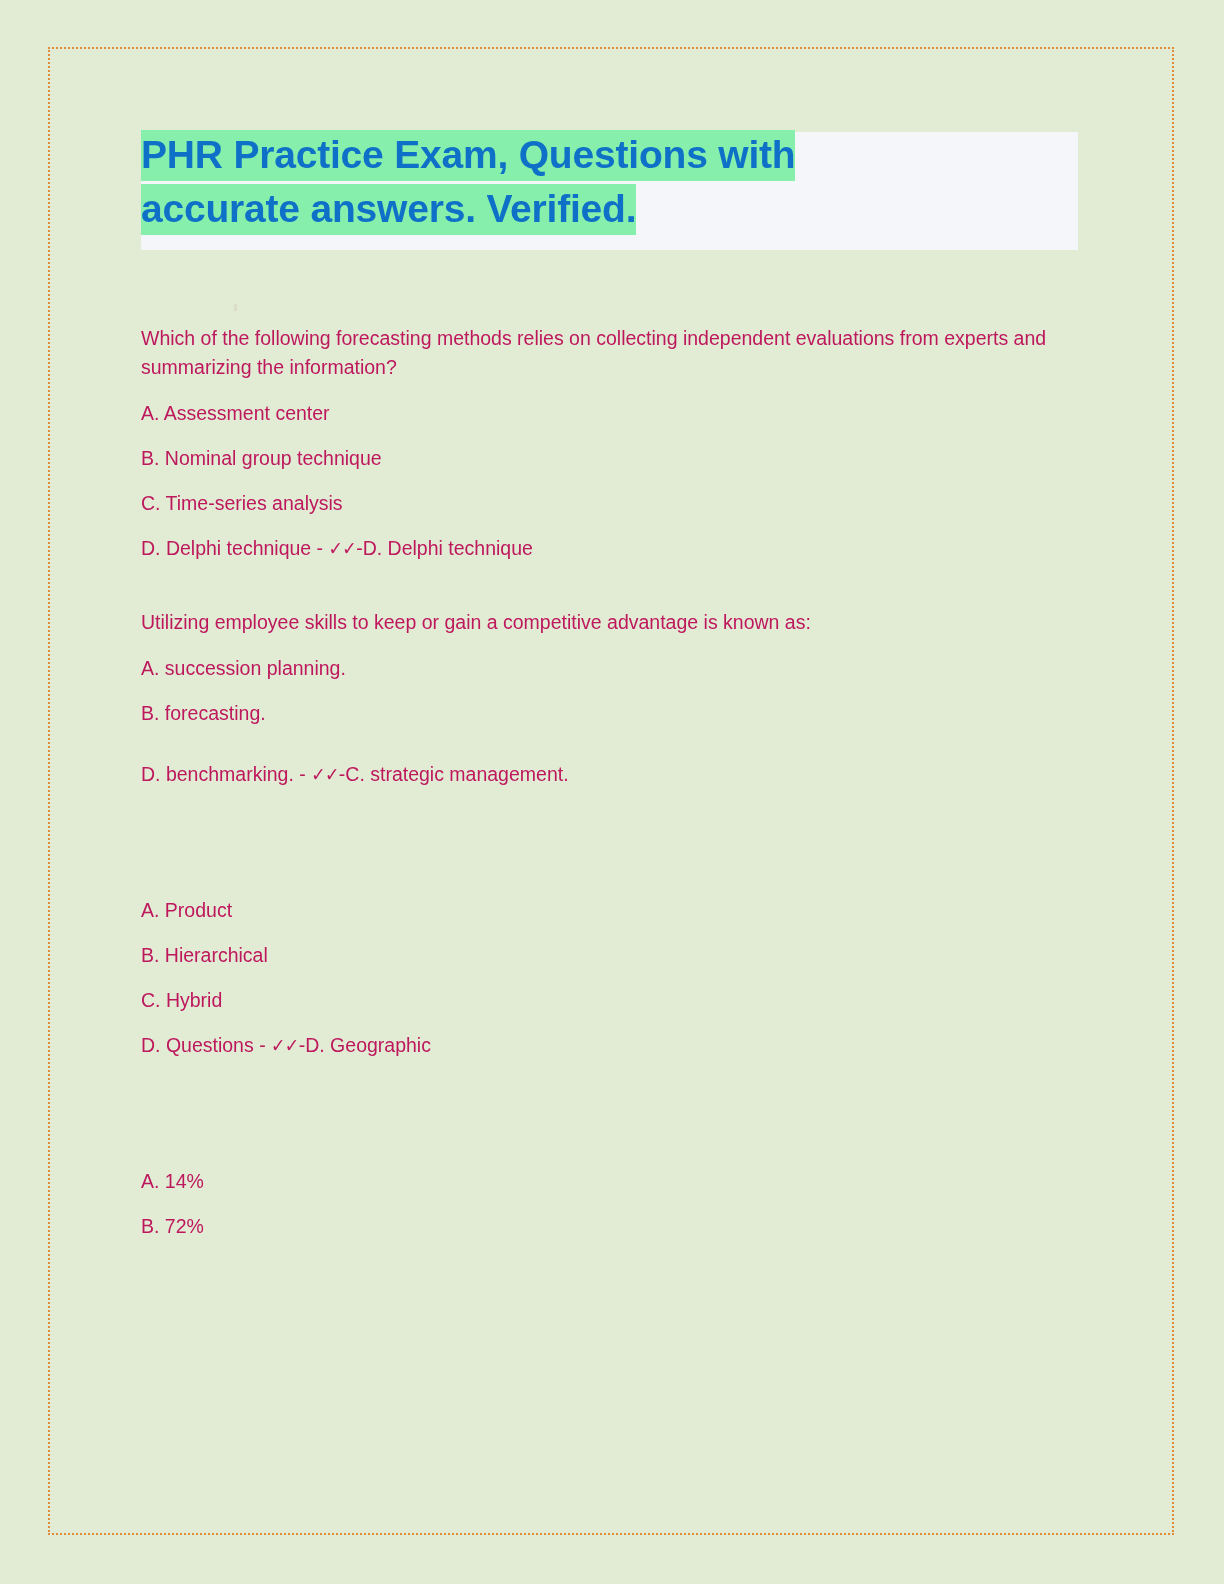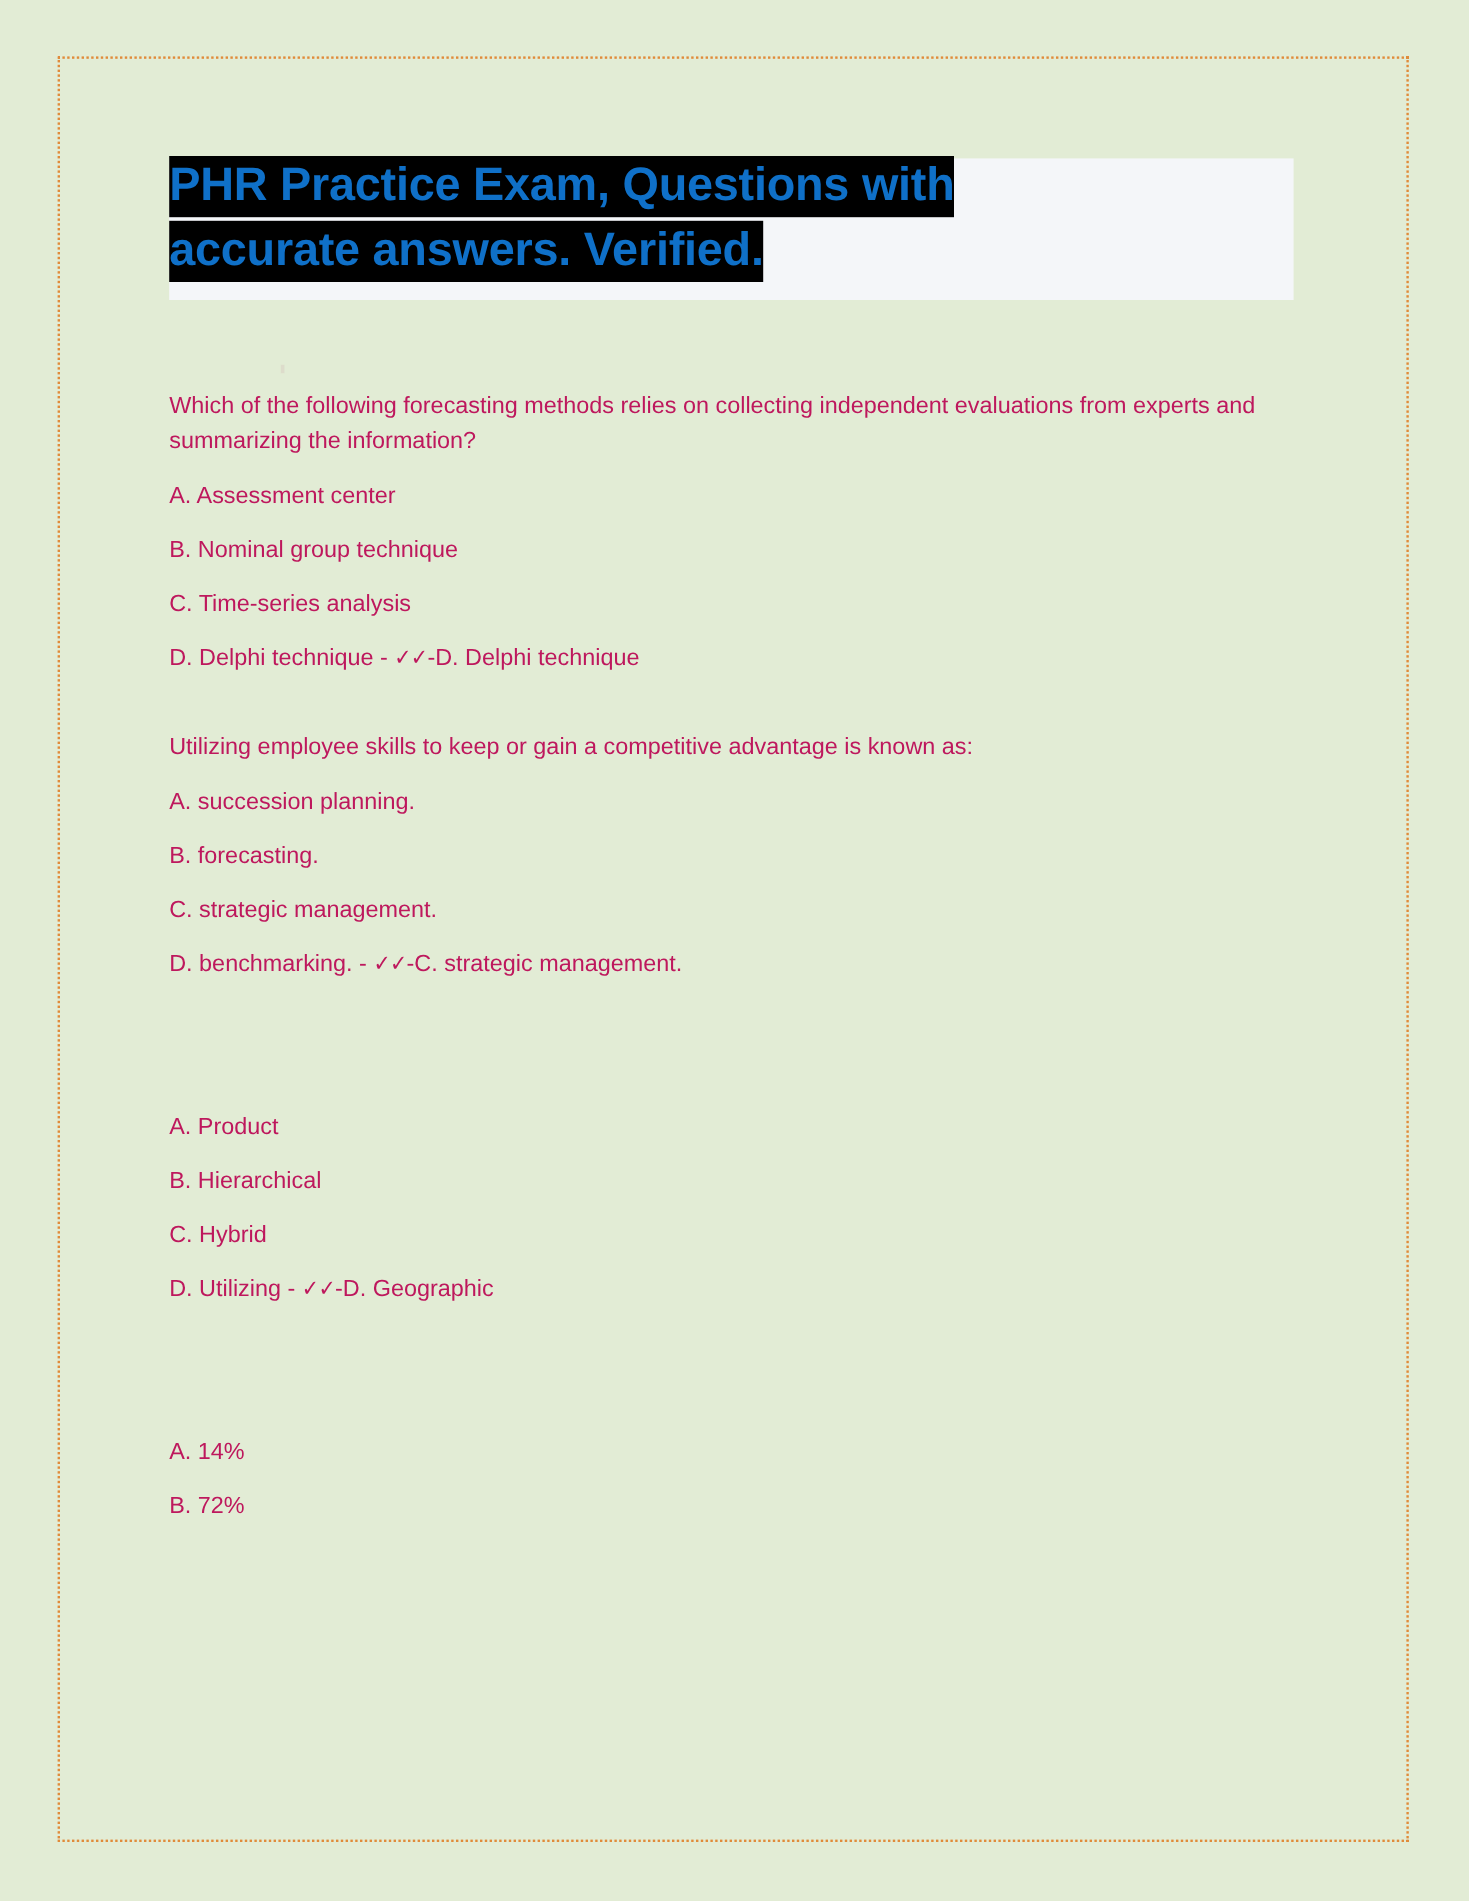--- a/index.html
+++ b/index.html
@@ -63,21 +63,21 @@
     width: 937px;
     height: 118px;
     background: #f4f6f9;
     z-index: 0;
   }
   #doc-title .title-lines {
     position: relative;
     z-index: 1;
   }
   #doc-title .hl {
-    background: #000000;
+    background: #86efac;
     padding: 3px 0 5px 0;
     box-decoration-break: clone;
     -webkit-box-decoration-break: clone;
   }
 
   
   .q-block {
     font-family: "Liberation Sans Narrow", "Liberation Sans", sans-serif;
     font-size: 19.5px;
     line-height: 28px;
@@ -148,36 +148,35 @@
 
     <div class="sp-m"></div>
 
     <div class="q-block">
       <p class="stem">Utilizing employee skills to keep or gain a competitive advantage is known as:</p>
       <div class="sp-s"></div>
       <p class="opt">A. succession planning.</p>
       <div class="sp-xs"></div>
       <p class="opt">B. forecasting.</p>
       <div class="sp-xs"></div>
-      <p class="opt">C. strategic management.</p>
       <div class="sp-xs"></div>
       <p class="opt"><span>D. benchmarking. - </span><span class="check">✓✓</span><span>-C. strategic management.</span></p>
     </div>
 
     <div class="sp-m"></div>
 
     <div class="q-block">
       <div class="sp-l"></div>
       <p class="opt">A. Product</p>
       <div class="sp-xs"></div>
       <p class="opt">B. Hierarchical</p>
       <div class="sp-xs"></div>
       <p class="opt">C. Hybrid</p>
       <div class="sp-xs"></div>
-      <p class="opt"><span>D. Utilizing - </span><span class="check">✓✓</span><span>-D. Geographic</span></p>
+      <p class="opt"><span>D. Questions - </span><span class="check">✓✓</span><span>-D. Geographic</span></p>
     </div>
 
     <div class="sp-m"></div>
 
     <div class="q-block">
       <div class="sp-l"></div>
       <p class="opt">A. 14%</p>
       <div class="sp-xs"></div>
       <p class="opt">B. 72%</p>
     </div>

